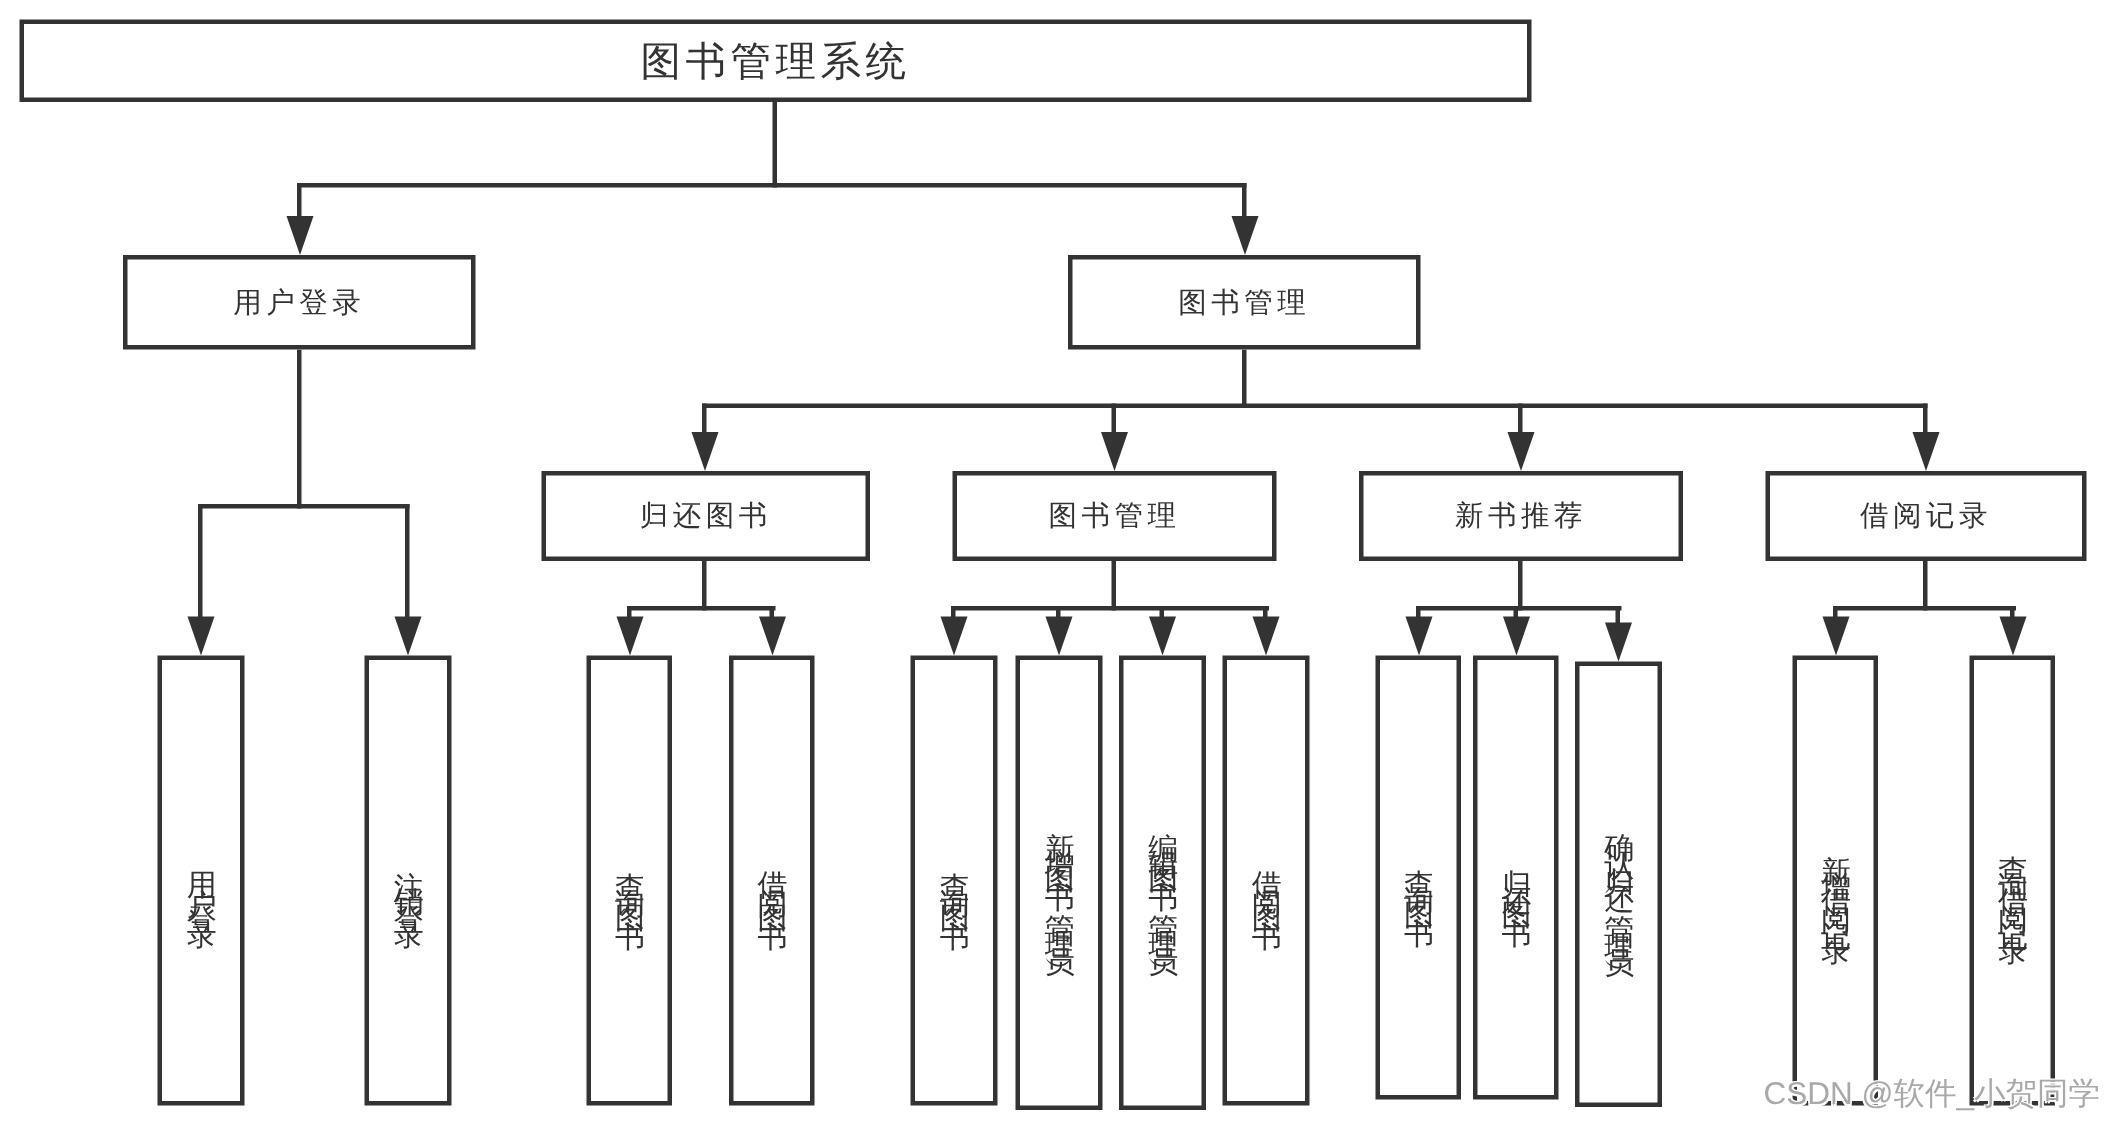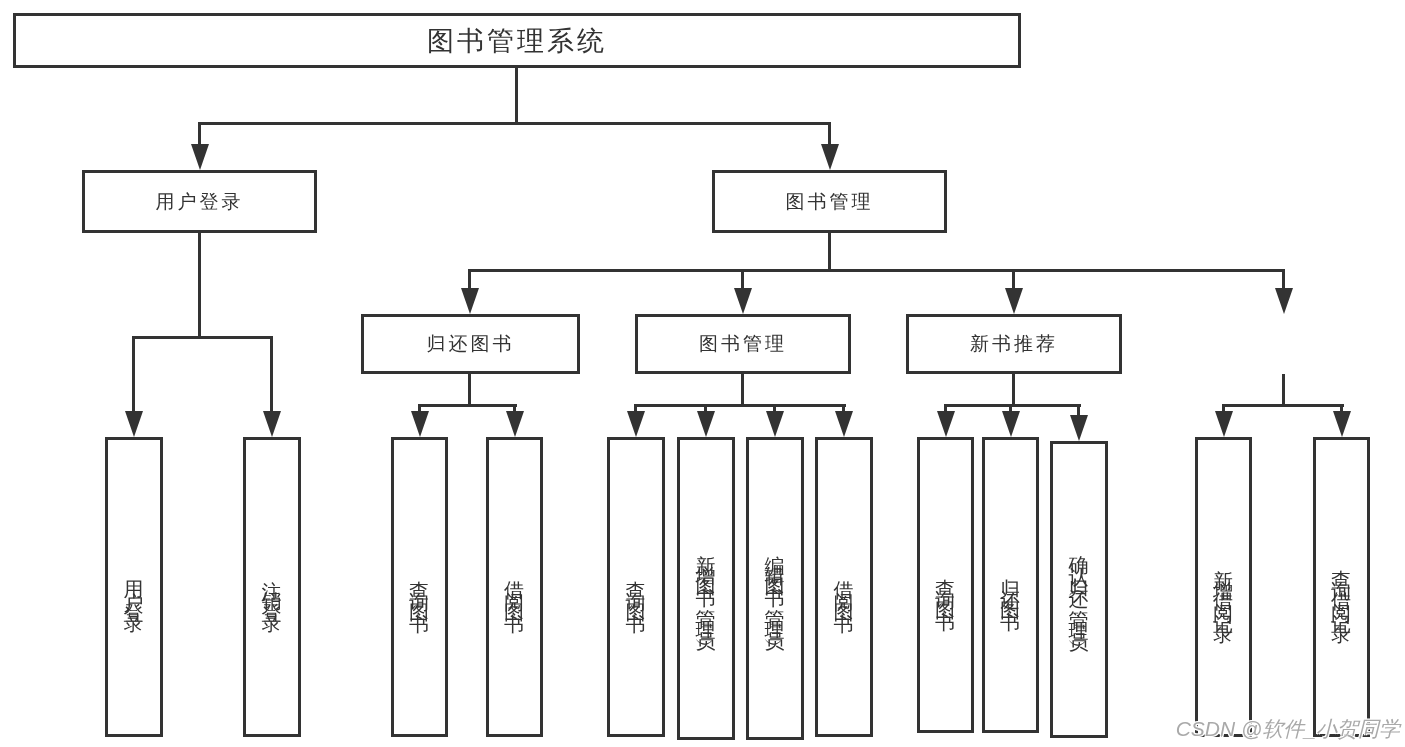--- a/index.html
+++ b/index.html
@@ -40,21 +40,20 @@
     border-right:9px solid transparent;
     border-top:26px solid var(--line-color);
   }
   .watermark{
     position:absolute;
     right:5px;bottom:4px;
     font-size:21px;
     color:var(--wm-color);
     text-shadow:-1px -1px 0 #fff,1px -1px 0 #fff,-1px 1px 0 #fff,1px 1px 0 #fff;
     white-space:nowrap;
-    font-style:italic;
   }
 </style>
 </head>
 <body>
 
 <div class="canvas">
 
   <div class="vl" style="left:515px;top:68px;height:57px"></div>
   <div class="hl" style="left:198px;top:122px;width:633px"></div>
   <div class="vl" style="left:198px;top:122px;height:26px"></div>
@@ -127,20 +126,23 @@
 
   <div class="box" style="left:361px;top:314px;width:219px;height:60px">
     <span class="h-label">归还图书</span>
   </div>
   <div class="box" style="left:635px;top:314px;width:216px;height:60px">
     <span class="h-label">图书管理</span>
   </div>
   <div class="box" style="left:906px;top:314px;width:216px;height:60px">
     <span class="h-label">新书推荐</span>
   </div>
+  <div class="box" style="left:1177px;top:314px;width:214px;height:60px">
+    <span class="h-label">借阅记录</span>
+  </div>
 
   <div class="box leaf" style="left:105px;top:437px;width:58px;height:300px">
     <span class="v-label">用户登录</span>
   </div>
   <div class="box leaf" style="left:243px;top:437px;width:58px;height:300px">
     <span class="v-label">注销登录</span>
   </div>
 
   <div class="box leaf" style="left:391px;top:437px;width:57px;height:300px">
     <span class="v-label">查询图书</span>

